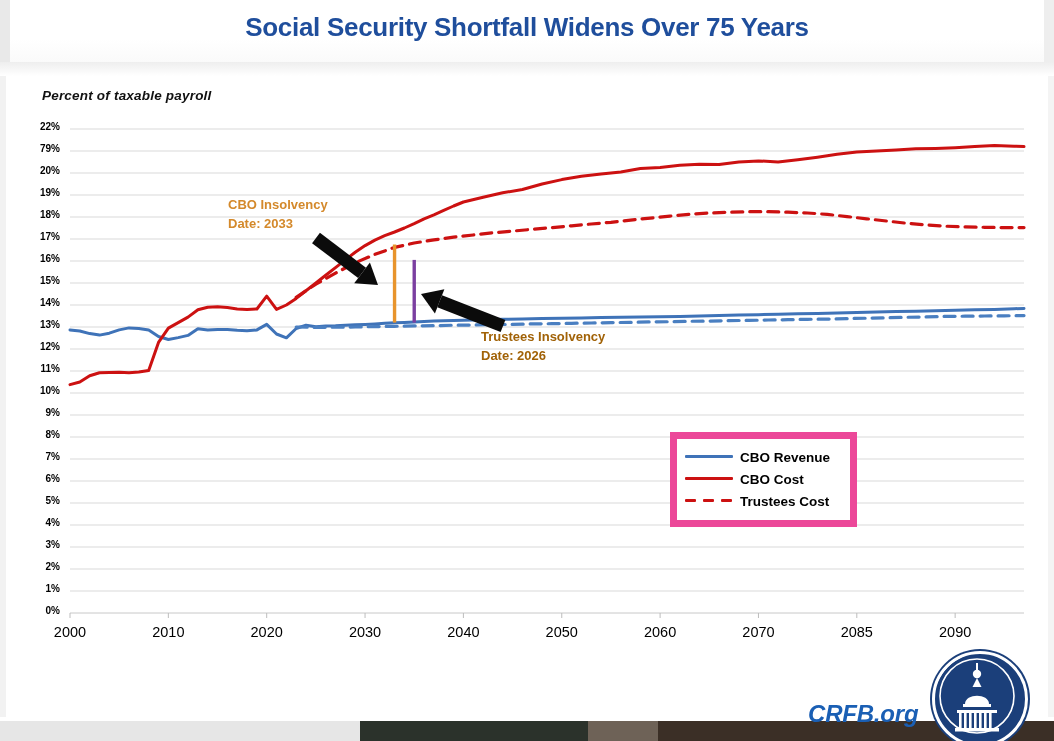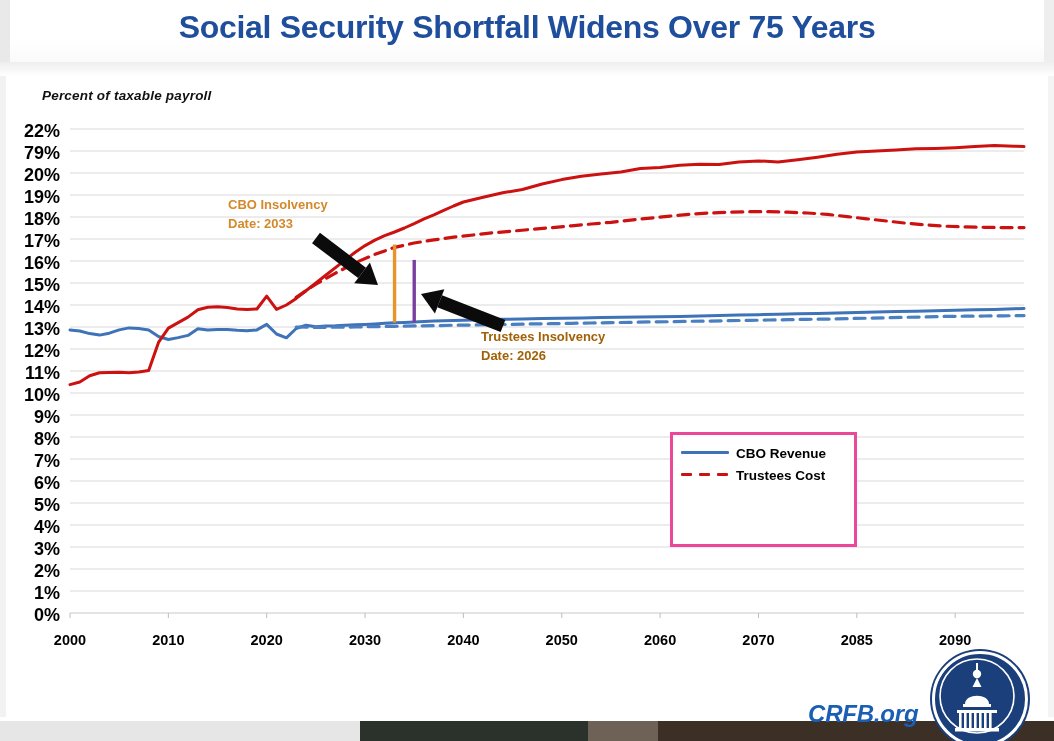--- a/index.html
+++ b/index.html
@@ -19,21 +19,21 @@
   }
   .banner-edge-l{position:absolute;left:0;top:0;width:10px;height:62px;background:#e9e9e9;}
   .banner-edge-r{position:absolute;right:0;top:0;width:10px;height:62px;background:#eeeeee;}
   .banner-under{
     position:absolute;left:0;top:62px;width:1054px;height:14px;
     background:linear-gradient(to bottom,#eeeeee 0%,#f7f7f7 55%,#ffffff 100%);
   }
   .chart-title{
     position:absolute;left:0;top:4px;width:1054px;
     text-align:center;
-    font-size:32px;line-height:46px;font-weight:bold;
+    font-size:26px;line-height:46px;font-weight:bold;
     color:#1f4e9c;
     letter-spacing:-0.3px;
     white-space:nowrap;
   }
 
   
   .frame-left{position:absolute;left:0;top:76px;width:6px;height:641px;background:#f2f2f2;}
   .frame-right{position:absolute;right:0;top:76px;width:6px;height:641px;background:#f4f4f4;}
   .frame-bottom-light{position:absolute;left:0;bottom:0;width:360px;height:20px;background:#e6e6e6;}
   .frame-bottom-dark1{position:absolute;left:360px;bottom:0;width:228px;height:20px;background:#2b322b;}
@@ -44,38 +44,38 @@
   .axis-caption{
     position:absolute;left:42px;top:88px;
     font-size:13.5px;font-weight:bold;font-style:italic;color:#111;
     letter-spacing:0.2px;white-space:nowrap;
   }
 
   
   .plot-wrap{position:absolute;left:0;top:0;width:1054px;height:741px;}
   .ytick{
     position:absolute;right:0;width:48px;text-align:right;
-    font-size:18px;font-weight:bold;color:#000;
+    font-size:10px;font-weight:bold;color:#000;
     transform:translateY(-8px);
   }
   .xtick{
     position:absolute;top:624px;
-    font-size:14.5px;font-weight:bold;color:#000;
-    transform:translateX(-50%);white-space:nowrap;margin-top:8px;
+    font-size:14.5px;font-weight:normal;color:#000;
+    transform:translateX(-50%);white-space:nowrap;
   }
 
   
   .anno{position:absolute;font-size:13px;font-weight:bold;line-height:19px;white-space:nowrap;}
   .anno-cbo{left:228px;top:195px;color:#d4892b;}
   .anno-tru{left:481px;top:327px;color:#a16207;}
 
   
   .legend{
-    position:absolute;left:670px;top:432px;width:187px;height:115px;
-    background:#ffffff;border:3px solid #ec4899;
+    position:absolute;left:670px;top:432px;width:187px;height:95px;
+    background:#ffffff;border:7px solid #ec4899;
     box-sizing:border-box;padding:7px 6px 0 6px;
   }
   .legend-row{display:flex;align-items:center;height:22px;}
   .legend-swatch{width:52px;height:14px;flex:0 0 52px;position:relative;margin-right:5px;}
   .legend-swatch .bar{position:absolute;left:2px;top:5px;width:48px;height:3.4px;border-radius:1px;}
   .legend-swatch .dashseg{position:absolute;top:5px;height:3.4px;border-radius:1px;}
   .legend-label{font-size:13.5px;font-weight:bold;color:#000;white-space:nowrap;}
 
   
   .crfb-text{
@@ -210,20 +210,26 @@
 
   <div class="legend">
     <div class="legend-row">
       <span class="legend-swatch">
           <i class="bar" style="background:#3f73b8"></i>
         </span>
       <span class="legend-label">CBO Revenue</span>
     </div>
     <div class="legend-row">
       <span class="legend-swatch">
+          <i class="bar" style="background:#cc1111"></i>
+        </span>
+      <span class="legend-label">CBO Cost</span>
+    </div>
+    <div class="legend-row">
+      <span class="legend-swatch">
         <i class="dashseg" style="left:2px;width:11px;background:#cc1111"></i>
         <i class="dashseg" style="left:20px;width:11px;background:#cc1111"></i>
         <i class="dashseg" style="left:38px;width:11px;background:#cc1111"></i>
       </span>
       <span class="legend-label">Trustees Cost</span>
     </div>
   </div>
 
   <div class="crfb-text">CRFB.org</div>
   <div class="crfb-logo">

